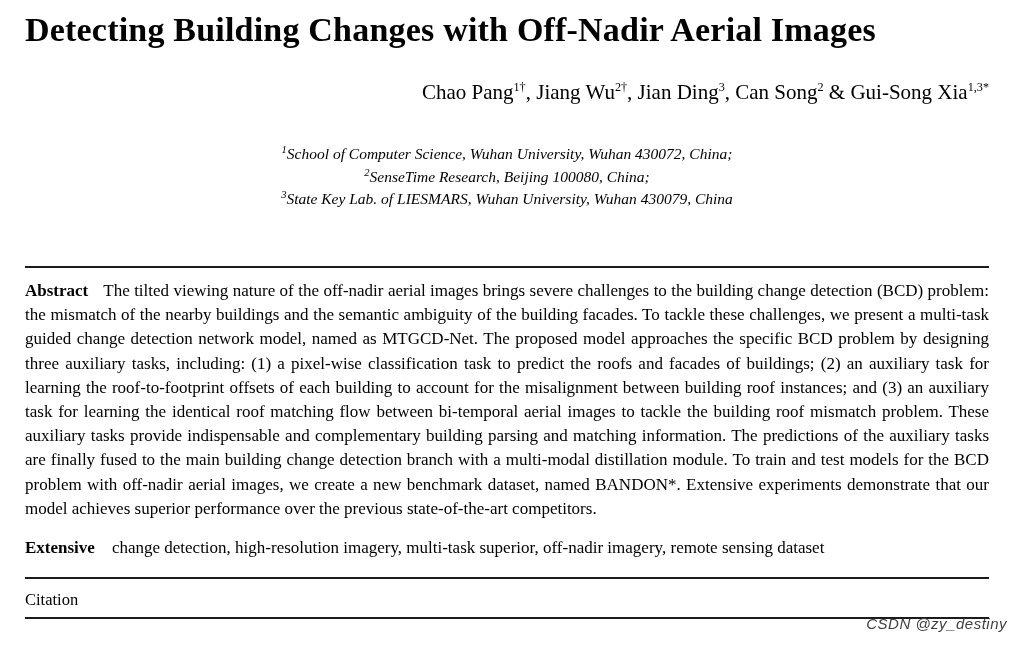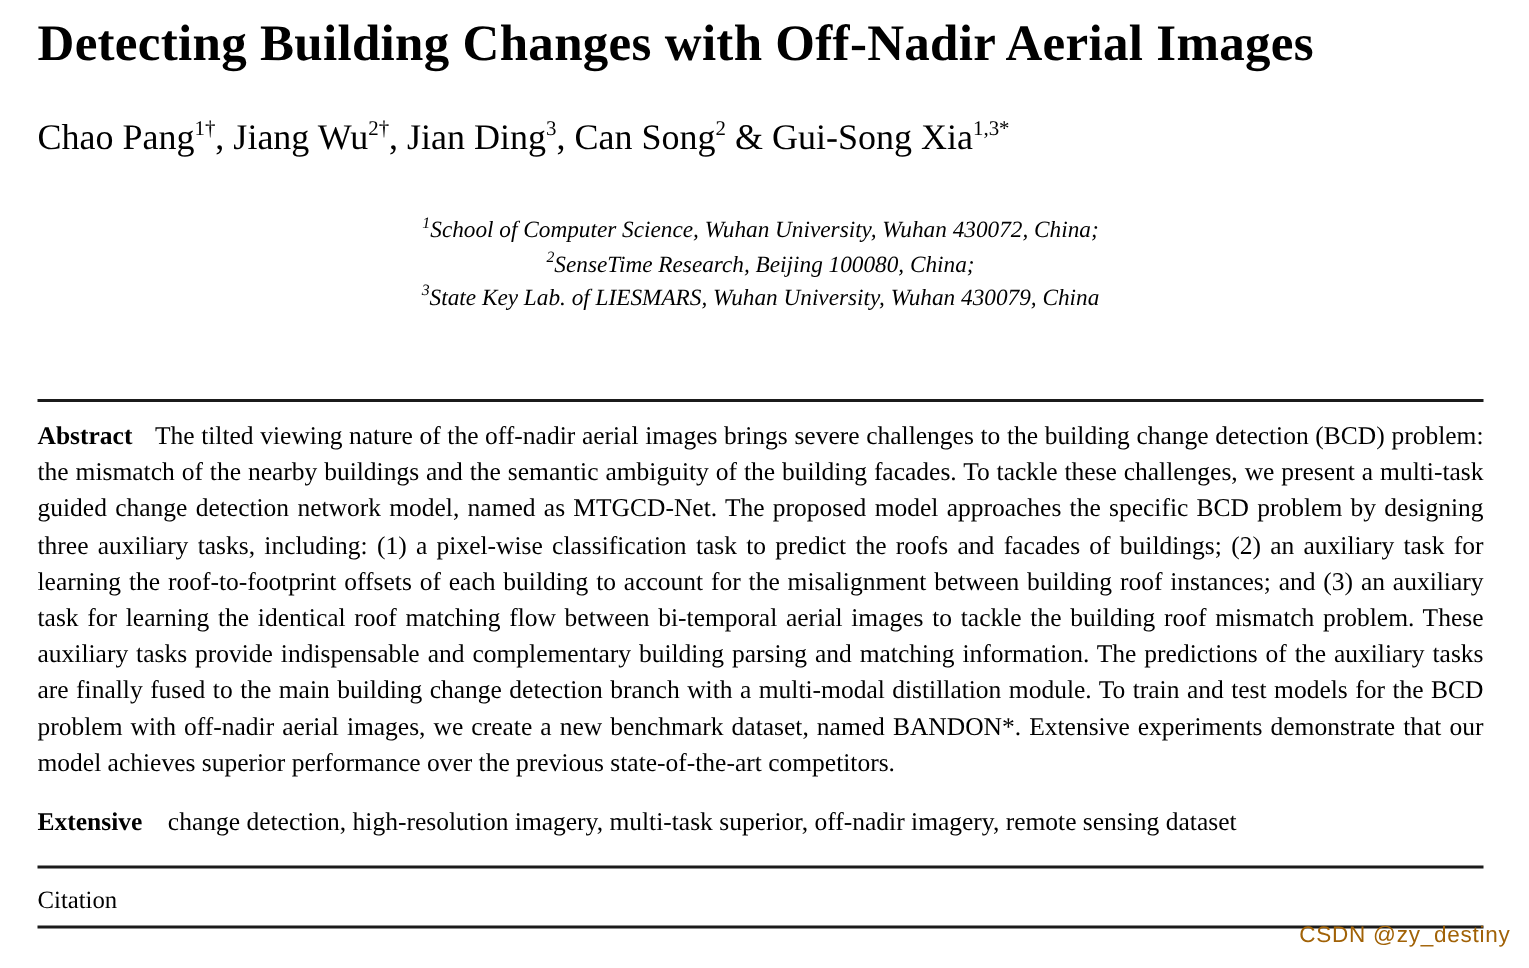--- a/index.html
+++ b/index.html
@@ -16,22 +16,22 @@
   .title {
     margin:10px 0 0 0;
     font-size:34px;
     line-height:40px;
     font-weight:bold;
     letter-spacing:0.2px;
   }
 
   .authors {
     margin-top:27px;
-    text-align:left;
-    font-size:24px;
+    text-align:right;
+    font-size:21px;
     line-height:30px;
   }
   .authors sup { font-size:58%; line-height:0; }
 
   .affiliations {
     margin-top:36px;
     text-align:center;
     font-style:italic;
     font-size:15.5px;
     line-height:22.5px;
@@ -97,13 +97,13 @@
   <p class="keywords"><span class="label">Extensive</span><span>change detection, high-resolution imagery, multi-task superior, off-nadir imagery, remote sensing dataset</span></p>
 
   <hr class="rule rule-mid" style="background: rgb(27, 27, 27);">
 
   <div class="citation">Citation</div>
 
   <hr class="rule rule-bottom" style="background: rgb(27, 27, 27);">
 
 </div>
 
-<div class="watermark" style="color: #a16207;">CSDN @zy_destiny</div>
+<div class="watermark" style="color: #404040; font-style: italic;">CSDN @zy_destiny</div>
 
 </body></html>

